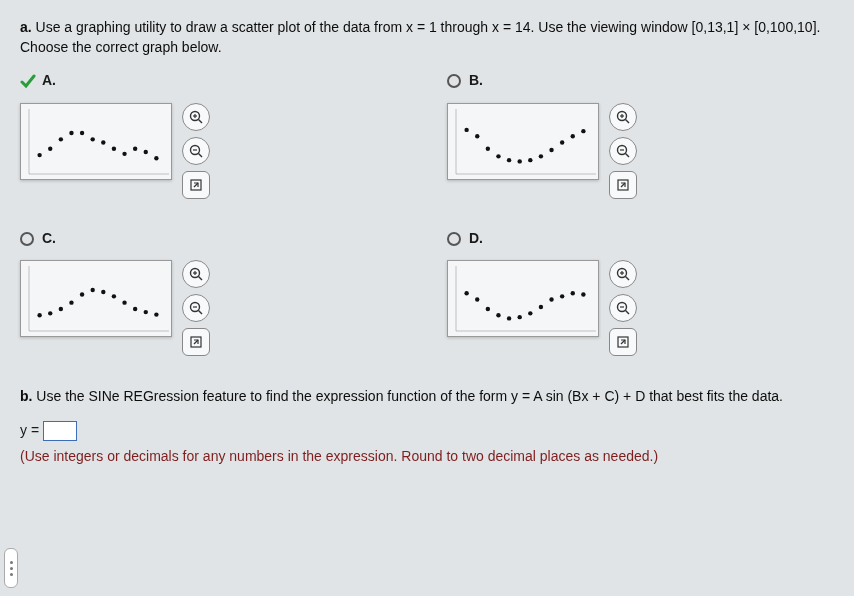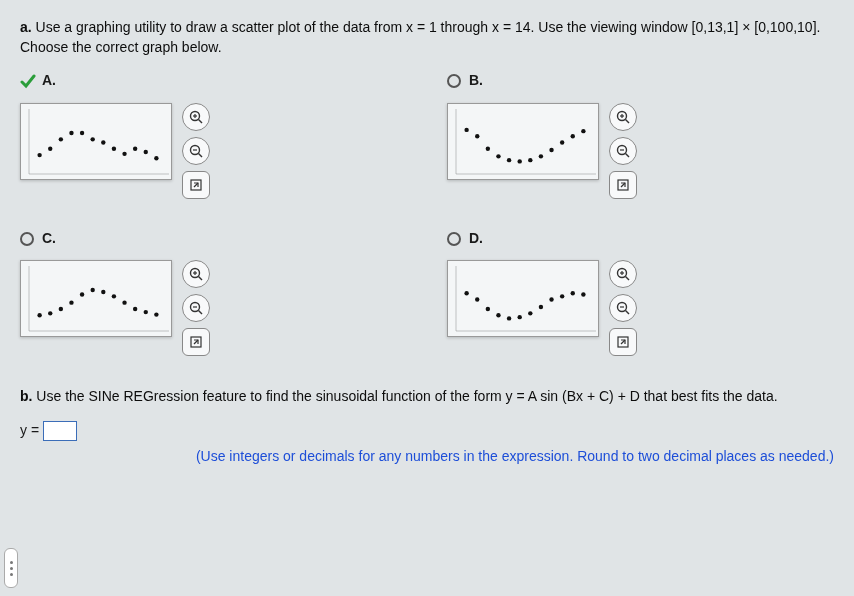--- a/index.html
+++ b/index.html
@@ -66,21 +66,21 @@
 .tool-btn.sq { border-radius: 6px; }
 .part-b { margin-bottom: 14px; color: #0d0d0d; line-height: 1.45; }
 .eq-row { margin-bottom: 6px; }
 .ans-box {
   display: inline-block;
   width: 32px; height: 18px;
   border: 1px solid #3b6db8;
   background: #fff;
   vertical-align: middle;
 }
-.hint-row { color: #1d4ed8; text-align: right; }
+.hint-row { color: #7f1d1d; }
 .dots-handle {
   position: absolute;
   left: 4px;
   bottom: 8px;
   width: 12px;
   height: 38px;
   border: 1px solid #aaa;
   border-radius: 6px;
   background: #fff;
   display: flex;
@@ -306,21 +306,21 @@
             </svg>
           </div>
       </div>
     </div>
   </div>
 
 </div>
 
 <div class="part-b">
   <span class="bold-lead">b.</span>
-  <span>Use the SINe REGression feature to find the sinusoidal function of the form y = A sin (Bx + C) + D that best fits the data.</span>
+  <span>Use the SINe REGression feature to find the expression function of the form y = A sin (Bx + C) + D that best fits the data.</span>
 </div>
 
 <div class="eq-row">
   <span>y =</span>
   <span class="ans-box"></span>
 </div>
 
 <div class="hint-row">(Use integers or decimals for any numbers in the expression. Round to two decimal places as needed.)</div>
 
 <div class="dots-handle">

